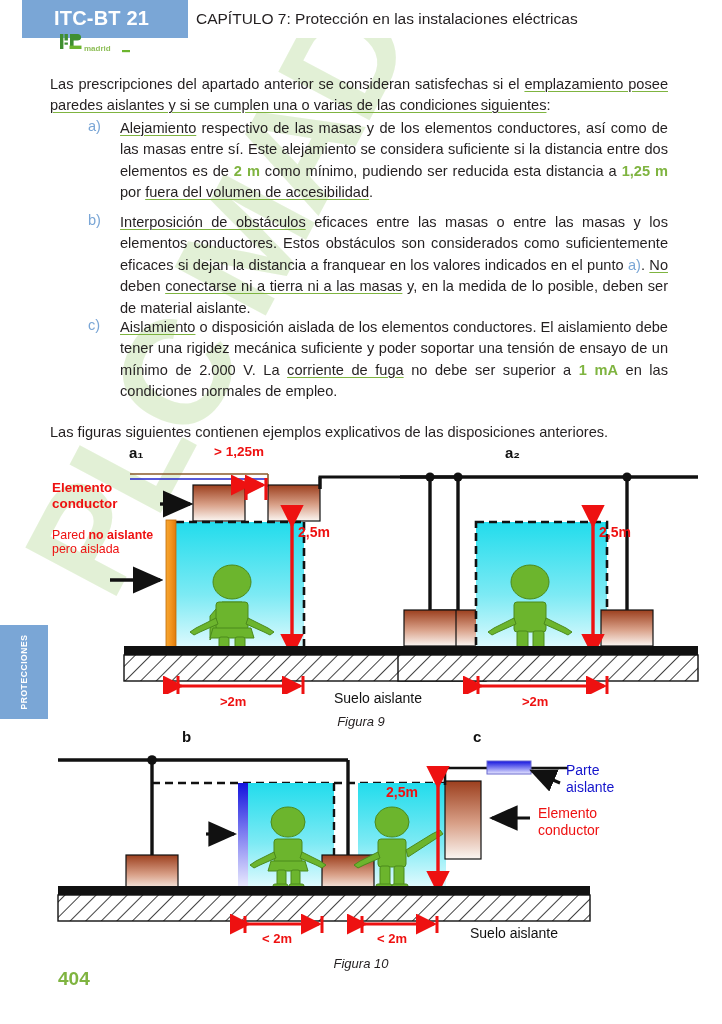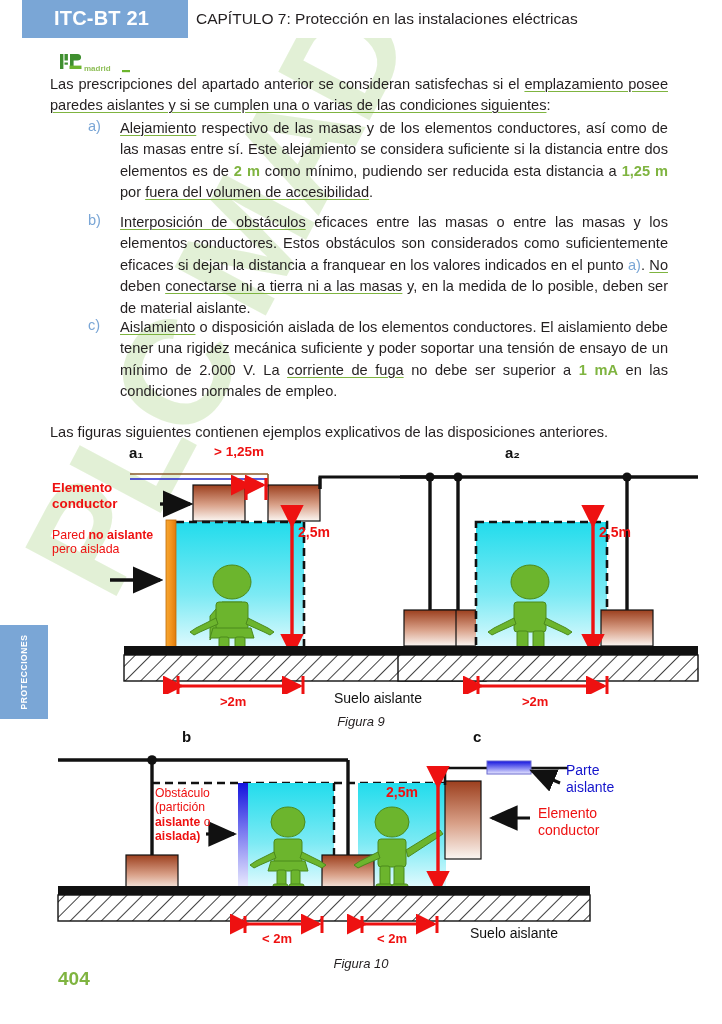--- a/index.html
+++ b/index.html
@@ -49,21 +49,21 @@
     font-size:20px; font-weight:bold; color:#ffffff;
     letter-spacing:.2px;
   }
   #header .chapter{
     position:absolute; left:196px; top:10px;
     font-size:15.5px; color:#231f20;
   }
 
   
   #logo{
-    position:absolute; left:58px; top:53px; width:76px; height:24px; z-index:3;
+    position:absolute; left:58px; top:33px; width:76px; height:24px; z-index:3;
   }
 
   
   #side-tab{
     position:absolute; left:0; top:625px; width:48px; height:94px;
     background:#7aa6d6; z-index:3;
   }
   #side-tab span{
     position:absolute; left:50%; top:50%;
     transform:translate(-50%,-50%) rotate(-90deg);
@@ -420,21 +420,20 @@
 
     <line x1="362" y1="190" x2="362" y2="207" stroke="#ee1111" stroke-width="3"></line>
     <line x1="437" y1="190" x2="437" y2="207" stroke="#ee1111" stroke-width="3"></line>
     <line x1="365" y1="198" x2="434" y2="198" stroke="#ee1111" stroke-width="3" marker-start="url(#ar10b)" marker-end="url(#ar10)"></line>
   </svg>
 
   
   <div class="itallab" style="left:182px; top:2px; font-size:15px;">b</div>
   <div class="itallab" style="left:473px; top:2px; font-size:15px;">c</div>
 
-  <div class="labelbox" style="left:155px; top:60px; width:96px; font-size:12.2px; line-height:14.3px;"><span class="lab-red-n">Obstáculo</span><br><span class="lab-red-n">(partición</span><br><span class="lab-red">aislante</span><span class="lab-red-n"> o</span><br><span class="lab-red">aislada)</span></div>
 
   <div class="dimtext" style="left:386px; top:58px; font-size:14px;">2,5m</div>
   <div class="dimtext" style="left:262px; top:205px;">&lt; 2m</div>
   <div class="dimtext" style="left:377px; top:205px;">&lt; 2m</div>
 
   <div class="labelbox lab-blue" style="left:566px; top:36px; width:80px; font-size:14px; line-height:17px;">Parte aislante</div>
   <div class="labelbox lab-red-n" style="left:538px; top:79px; width:96px; font-size:14px; line-height:17px;">Elemento conductor</div>
 
   <div class="plainlab" style="left:470px; top:199px;">Suelo aislante</div>
 

